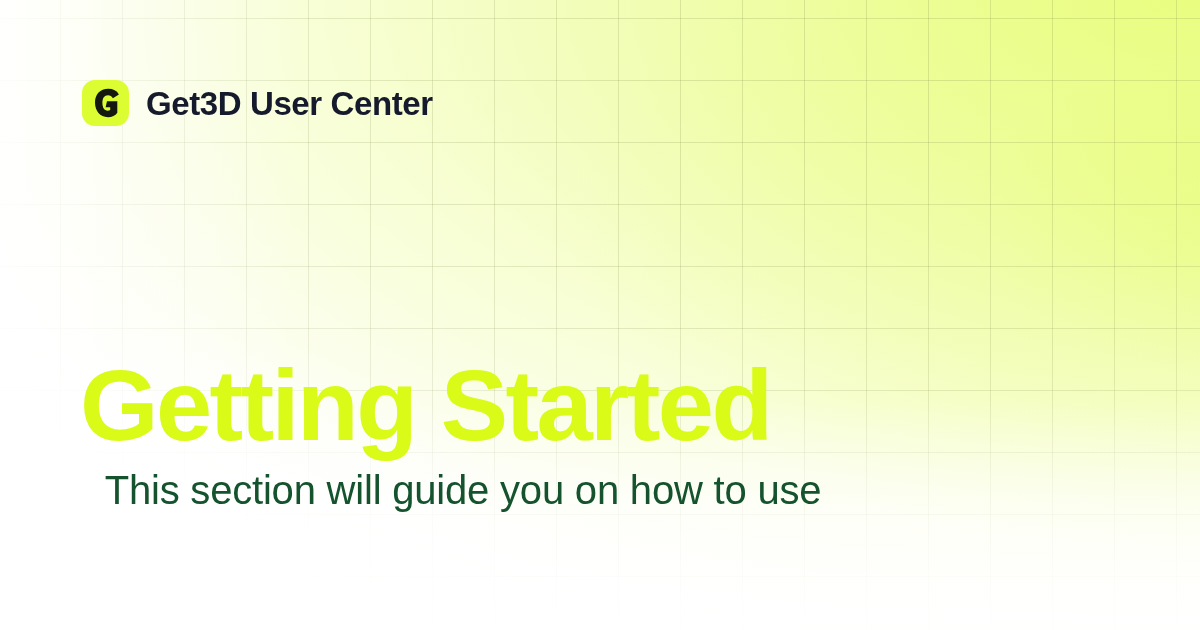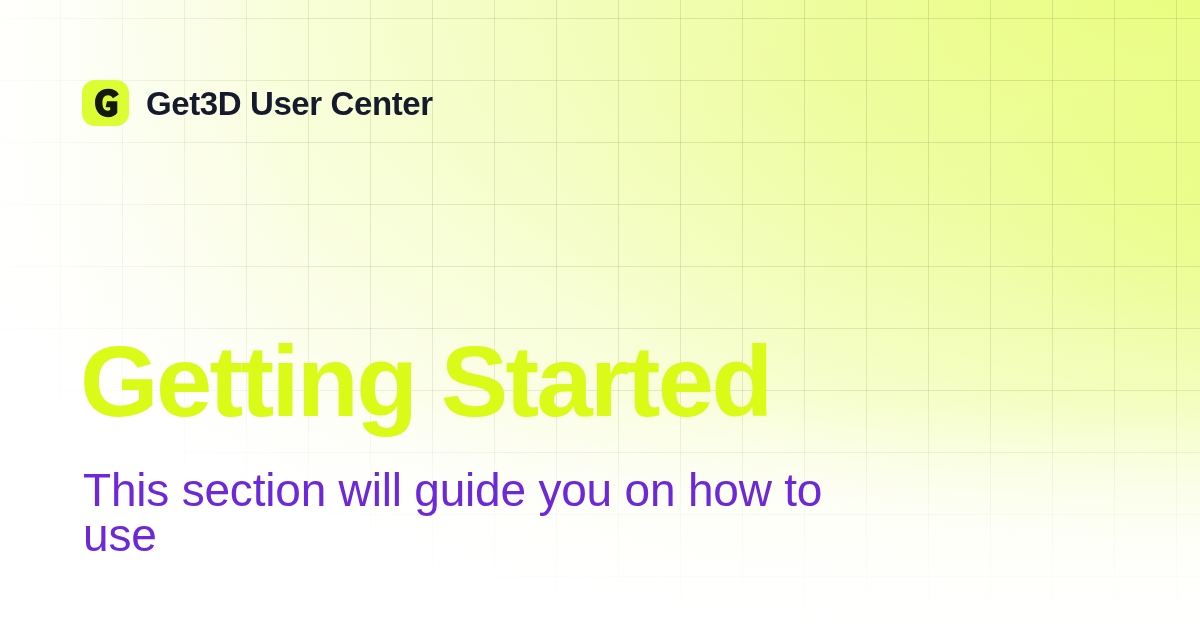--- a/index.html
+++ b/index.html
@@ -112,20 +112,21 @@
     background: linear-gradient(to right,
       rgba(255,255,255,0.85) 0%,
       rgba(255,255,255,0.35) 45%,
       rgba(255,255,255,0) 100%);
   }
 
   
   .content {
     position: absolute;
     inset: 0;
+    text-align: center;
   }
 
   .brand {
     position: absolute;
     left: 82px;
     top: 80px;
     display: flex;
     align-items: center;
     gap: 17px;
   }
@@ -148,40 +149,40 @@
     font-weight: bold;
     letter-spacing: -0.4px;
     color: #151a2d;
     white-space: nowrap;
     line-height: 1;
   }
 
   .headline {
     position: absolute;
     left: 80px;
-    top: 328px;
+    top: 352px;
     font-size: 101px;
     font-weight: bold;
     letter-spacing: -2.6px;
     line-height: 1.05;
     color: #d9fb17;
     white-space: nowrap;
     margin: 0;
   }
 
   .subhead {
     position: absolute;
     left: 83px;
     top: 468px;
     width: 760px;
-    font-size: 46px;
+    font-size: 40px;
     font-weight: normal;
     line-height: 45px;
     letter-spacing: -0.2px;
-    color: #6d28d9;
+    color: #14532d;
     margin: 0;
   }
   .subhead .line { display: block; }
 </style>
 </head>
 <body>
 
 <div class="banner">
 
   <div class="bg-base"></div>

